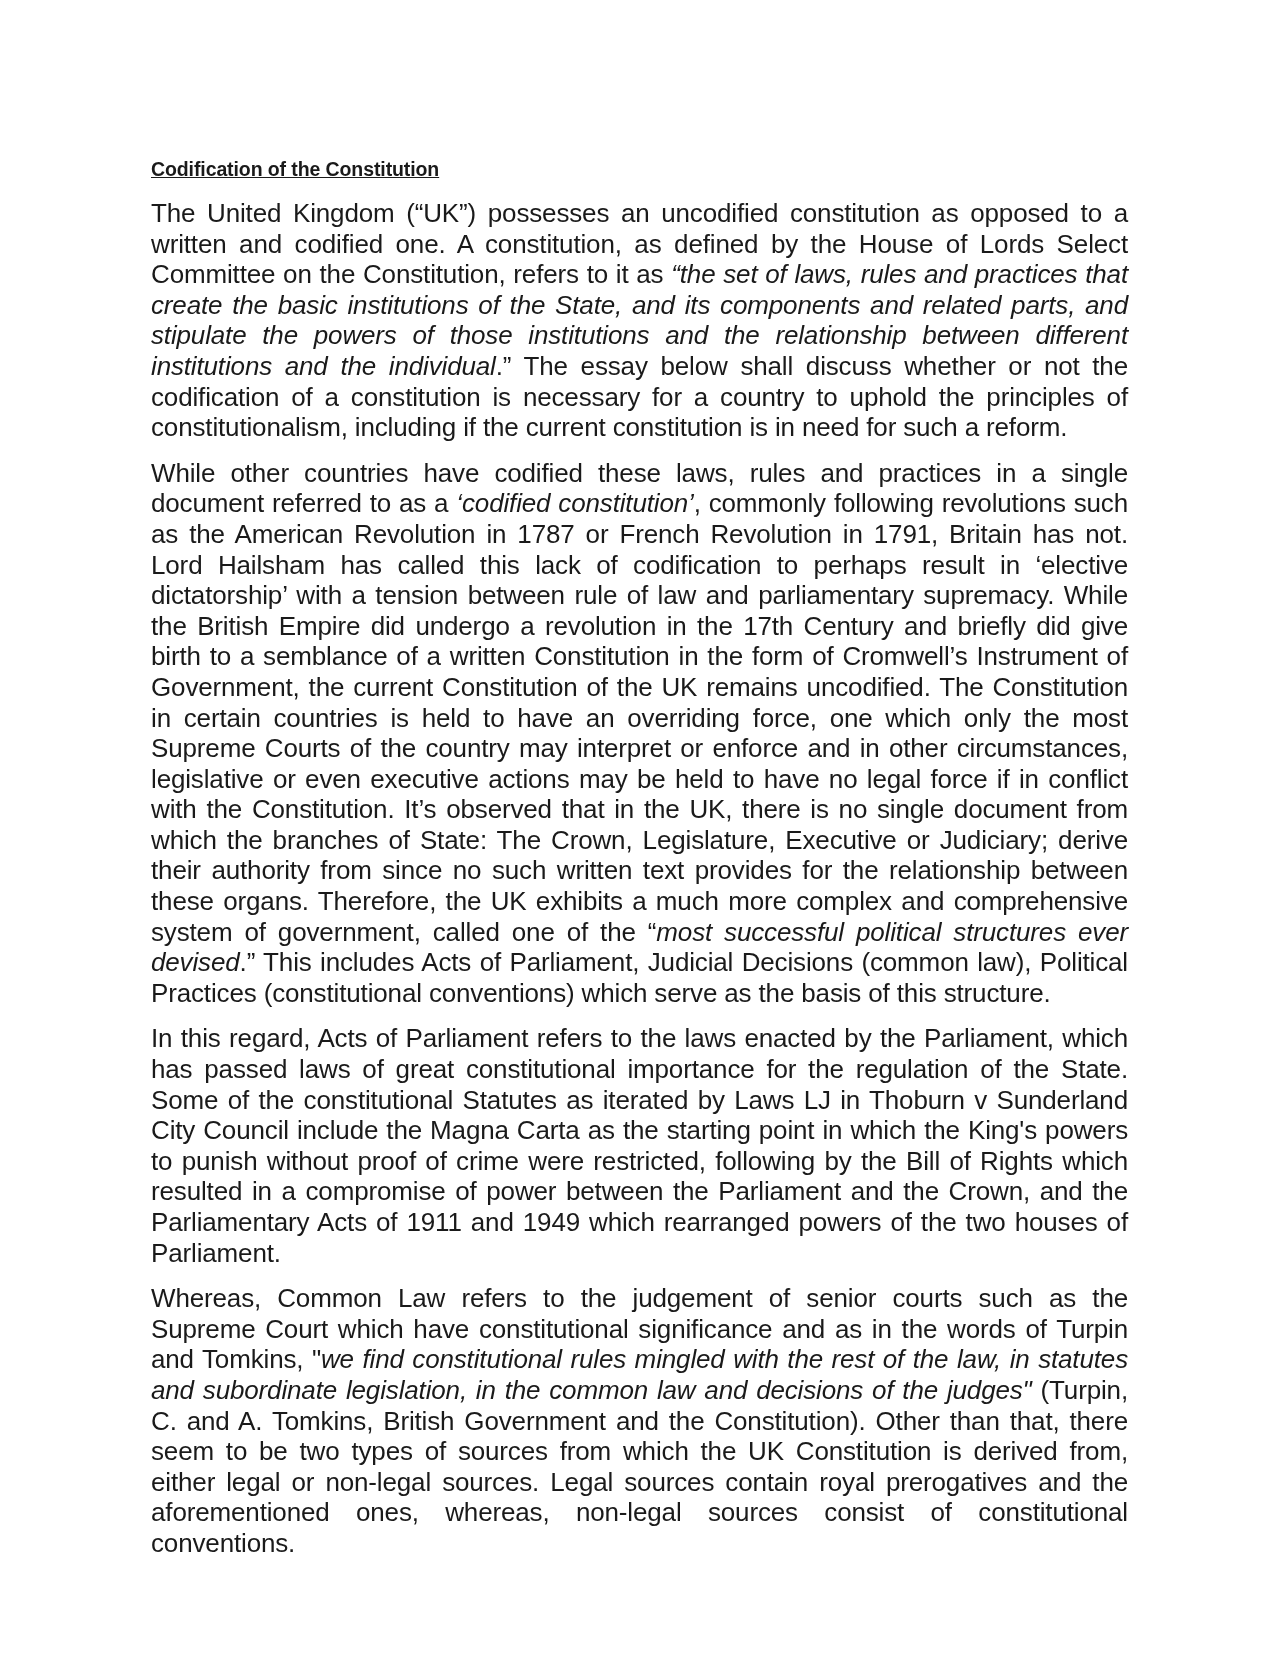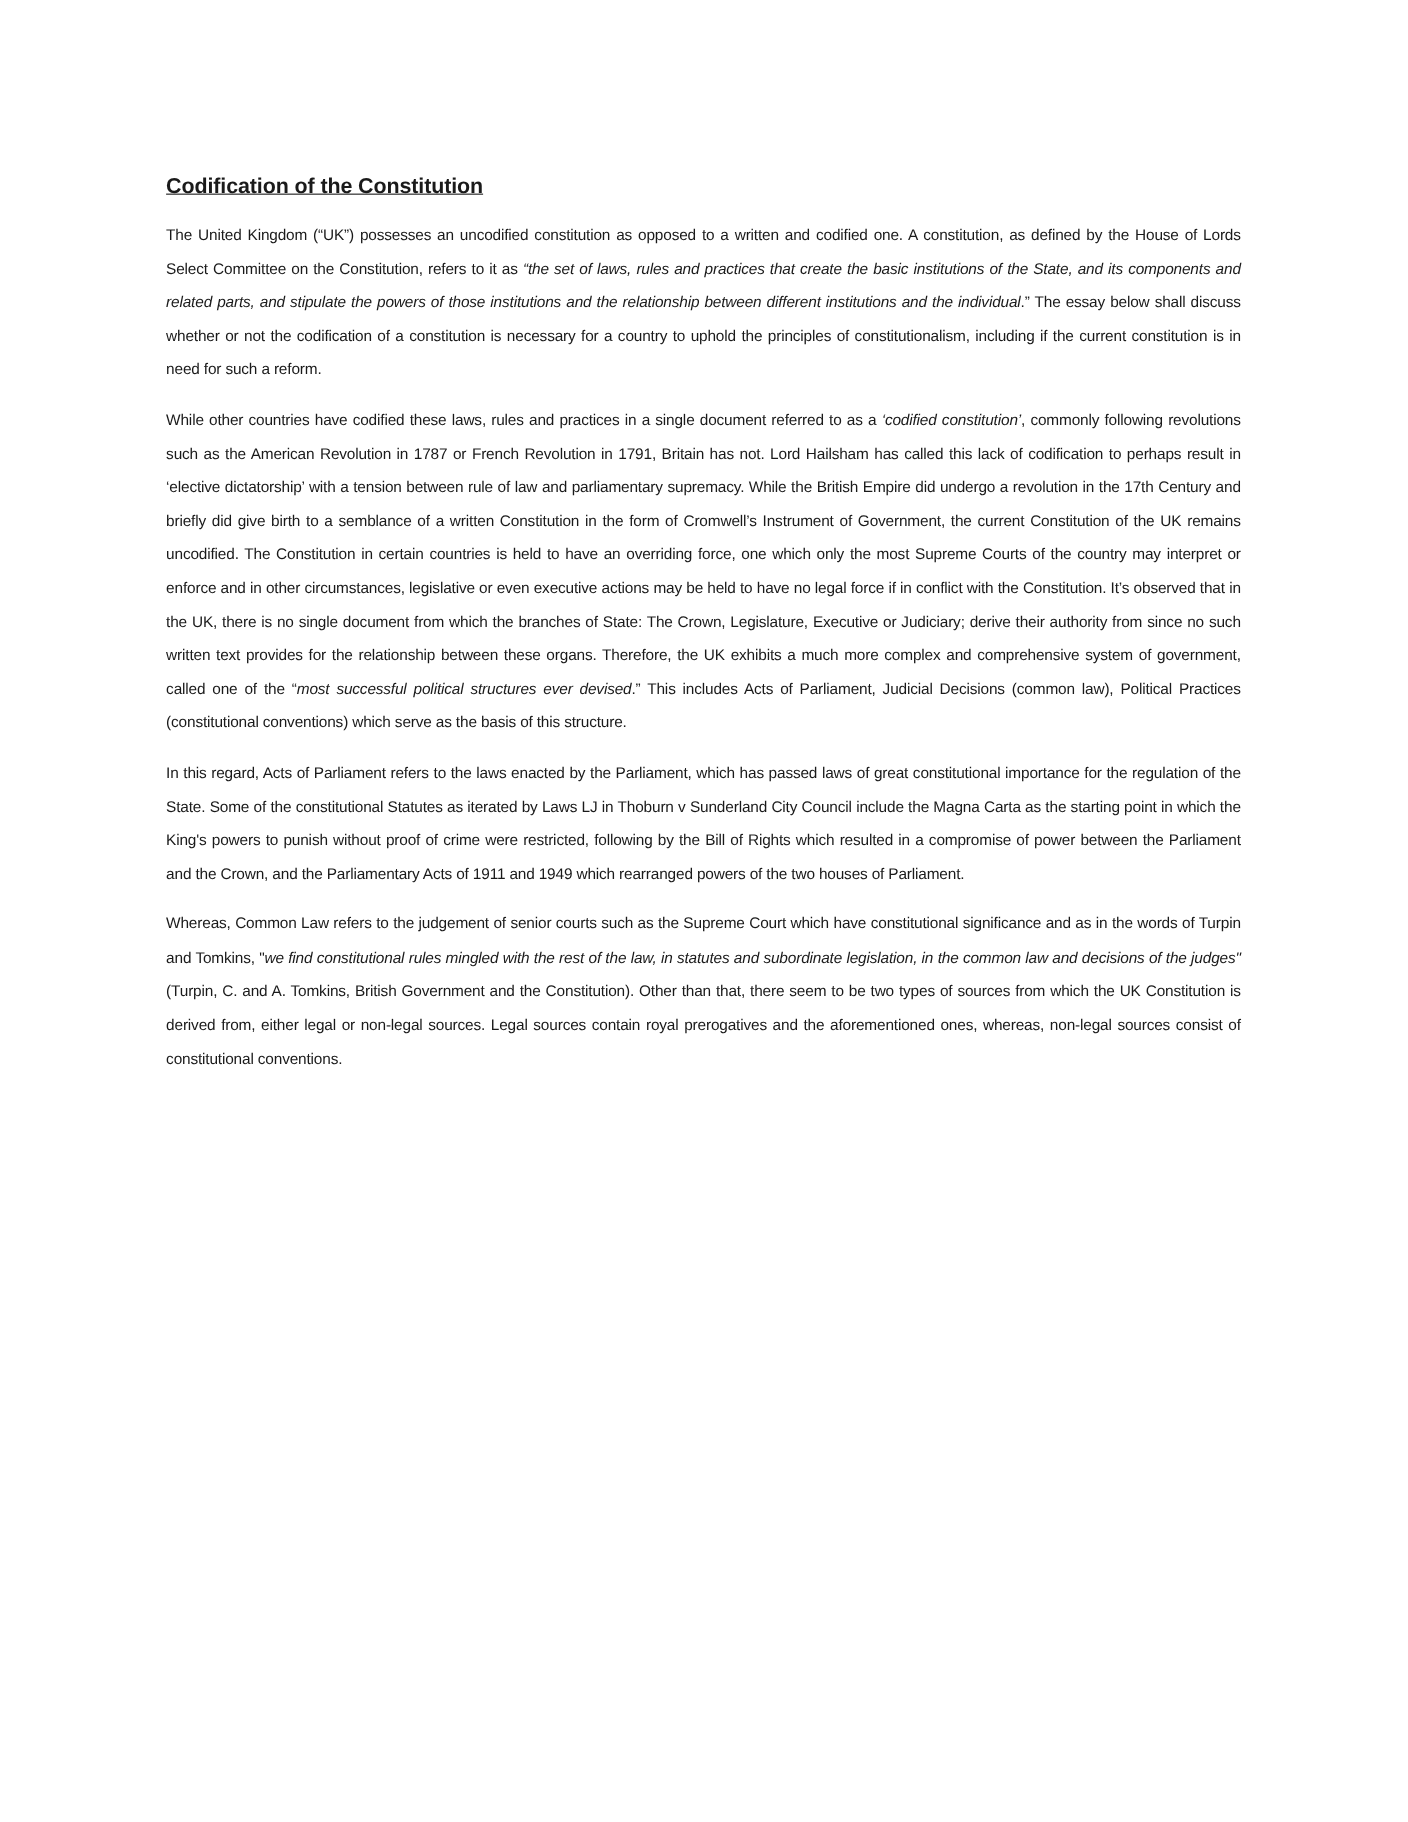--- a/index.html
+++ b/index.html
@@ -30,21 +30,21 @@
       letter-spacing: -0.1px;
     }
     .question {
       font-size: 19.5px;
       font-weight: bold;
       text-align: justify;
       line-height: 30.6px;
       margin: 0 0 14px 0;
     }
     p.para {
-      font-size: 14px;
+      font-size: 26px;
       line-height: 30.6px;
       text-align: justify;
       margin: 0 0 15px 0;
       letter-spacing: -0.15px;
     }
     .it { font-style: italic; }
     .b { font-weight: normal; }
   </style>
 </head>
 <body>

